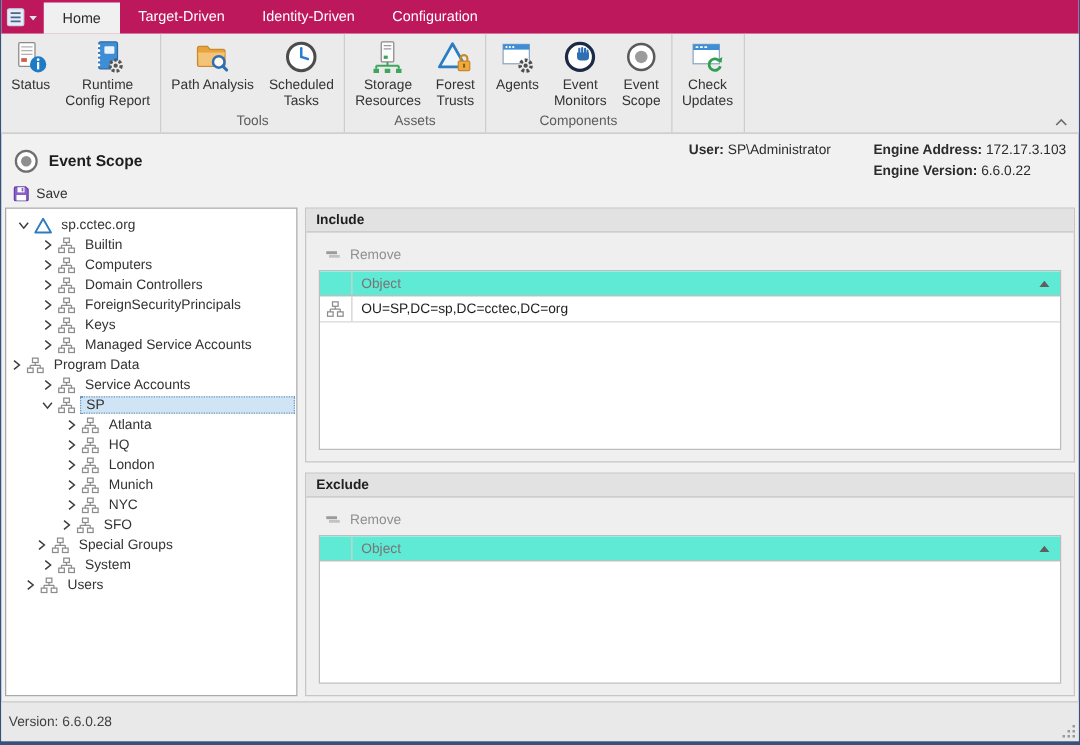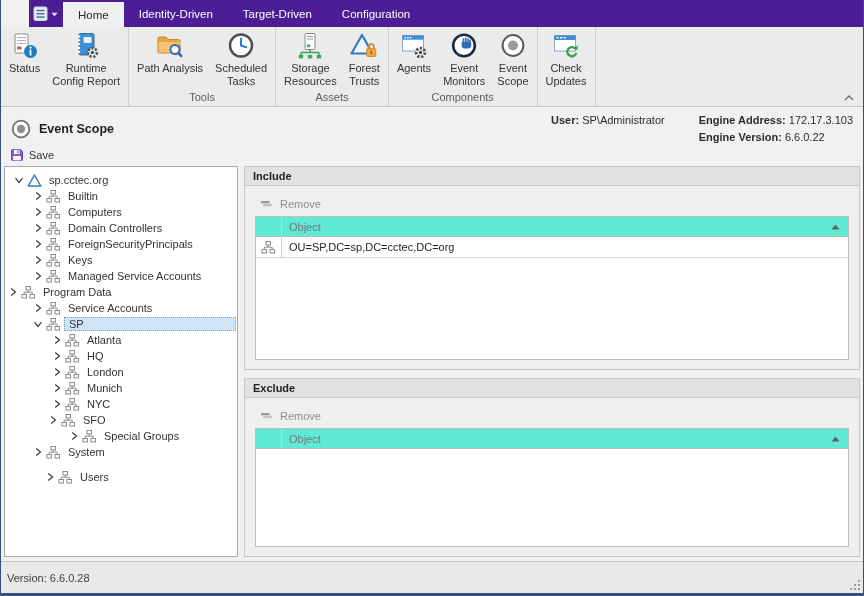--- a/index.html
+++ b/index.html
@@ -1,21 +1,21 @@
 <!DOCTYPE html>
 <html><head>
 <meta charset="utf-8">
 <style>
   html,body{margin:0;padding:0;background:#cfd6e0;font-family:"Liberation Sans",sans-serif;}
   *{box-sizing:border-box;}
   .window{width:864px;height:596px;display:flex;flex-direction:column;background:#f1f1f1;
     border-left:1px solid #35517c;border-right:1px solid #35517c;border-bottom:3px solid #35517c;overflow:hidden;}
 
   
-  .tabbar{height:27px;background:#4c1d95;display:flex;align-items:stretch;flex:none;margin-left:28px;}
+  .tabbar{height:27px;background:#be185d;display:flex;align-items:stretch;flex:none;}
   .app-menu{width:34px;display:flex;align-items:center;justify-content:center;cursor:default;}
   .tab{padding:0 15px;display:flex;align-items:center;color:#ffffff;font-size:11.5px;cursor:default;}
   .tab.active{background:#f0f0f0;color:#2b2b2b;margin-top:2px;}
 
   
   .ribbon{height:80px;background:#ebebeb;border-bottom:1px solid #c3c3c3;display:flex;position:relative;flex:none;}
   .ribbon-group{display:flex;flex-direction:column;border-right:1px solid #cdcdcd;}
   .rg-buttons{display:flex;flex:1;align-items:flex-start;padding:3px 2px 0 2px;}
   .rg-label{height:16px;text-align:center;font-size:11px;color:#5c5c5c;line-height:14px;}
   .ribbon-btn{display:flex;flex-direction:column;align-items:center;padding:1px 6px;cursor:default;}
@@ -76,22 +76,22 @@
               <line x1="3.5" y1="4.5" x2="11.5" y2="4.5"></line>
               <line x1="3.5" y1="7.8" x2="11.5" y2="7.8"></line>
               <line x1="3.5" y1="11.1" x2="11.5" y2="11.1"></line>
             </g>
             <path d="M18.5 6.8 h6 l-3 3.6 z" fill="#dce4f0"></path>
           </svg>
         </span>
     </div>
     <div id="tabs-host" style="display:flex;align-items:stretch;">
         <div class="tab active">Home</div>
+        <div class="tab">Target-Driven</div>
         <div class="tab">Identity-Driven</div>
-        <div class="tab">Target-Driven</div>
         <div class="tab">Configuration</div>
       </div>
   </div>
 
   <div class="ribbon" id="ribbon-host">
     <div class="ribbon-group">
         <div class="rg-buttons">
           <div class="ribbon-btn">
             <span class="icon">
               <svg viewBox="0 0 30 30" width="30" height="30">
@@ -591,21 +591,21 @@
               <line x1="7.2" y1="5" x2="7.2" y2="7.2"></line>
               <line x1="3.2" y1="7.2" x2="11.2" y2="7.2"></line>
               <line x1="3.2" y1="7.2" x2="3.2" y2="9.5"></line>
               <line x1="11.2" y1="7.2" x2="11.2" y2="9.5"></line>
               <rect x="1" y="9.5" width="4.5" height="3.5"></rect>
               <rect x="9" y="9.5" width="4.5" height="3.5"></rect>
             </svg>
           </span>
           <span class="tw-label">SFO</span>
         </div>
-        <div class="tree-row" style="padding-left: 61px;">
+        <div class="tree-row" style="padding-left: 20px;">
           <span class="tw-chev icon">
             <svg viewBox="0 0 10 10" width="10" height="10">
               <path d="M3.2 1.5 L7.5 5 L3.2 8.5" fill="none" stroke="#3c3c3c" stroke-width="1.2"></path>
             </svg>
           </span>
           <span class="tw-icon icon">
             <svg viewBox="0 0 15 15" width="15" height="15" fill="none" stroke="#8c8c8c">
               <rect x="5" y="1.5" width="4.5" height="3.5"></rect>
               <line x1="7.2" y1="5" x2="7.2" y2="7.2"></line>
               <line x1="3.2" y1="7.2" x2="11.2" y2="7.2"></line>
@@ -629,21 +629,21 @@
               <line x1="7.2" y1="5" x2="7.2" y2="7.2"></line>
               <line x1="3.2" y1="7.2" x2="11.2" y2="7.2"></line>
               <line x1="3.2" y1="7.2" x2="3.2" y2="9.5"></line>
               <line x1="11.2" y1="7.2" x2="11.2" y2="9.5"></line>
               <rect x="1" y="9.5" width="4.5" height="3.5"></rect>
               <rect x="9" y="9.5" width="4.5" height="3.5"></rect>
             </svg>
           </span>
           <span class="tw-label">System</span>
         </div>
-        <div class="tree-row" style="padding-left: 37px; margin-top: 9px;">
+        <div class="tree-row" style="padding-left: 11px;">
           <span class="tw-chev icon">
             <svg viewBox="0 0 10 10" width="10" height="10">
               <path d="M3.2 1.5 L7.5 5 L3.2 8.5" fill="none" stroke="#3c3c3c" stroke-width="1.2"></path>
             </svg>
           </span>
           <span class="tw-icon icon">
             <svg viewBox="0 0 15 15" width="15" height="15" fill="none" stroke="#8c8c8c">
               <rect x="5" y="1.5" width="4.5" height="3.5"></rect>
               <line x1="7.2" y1="5" x2="7.2" y2="7.2"></line>
               <line x1="3.2" y1="7.2" x2="11.2" y2="7.2"></line>

